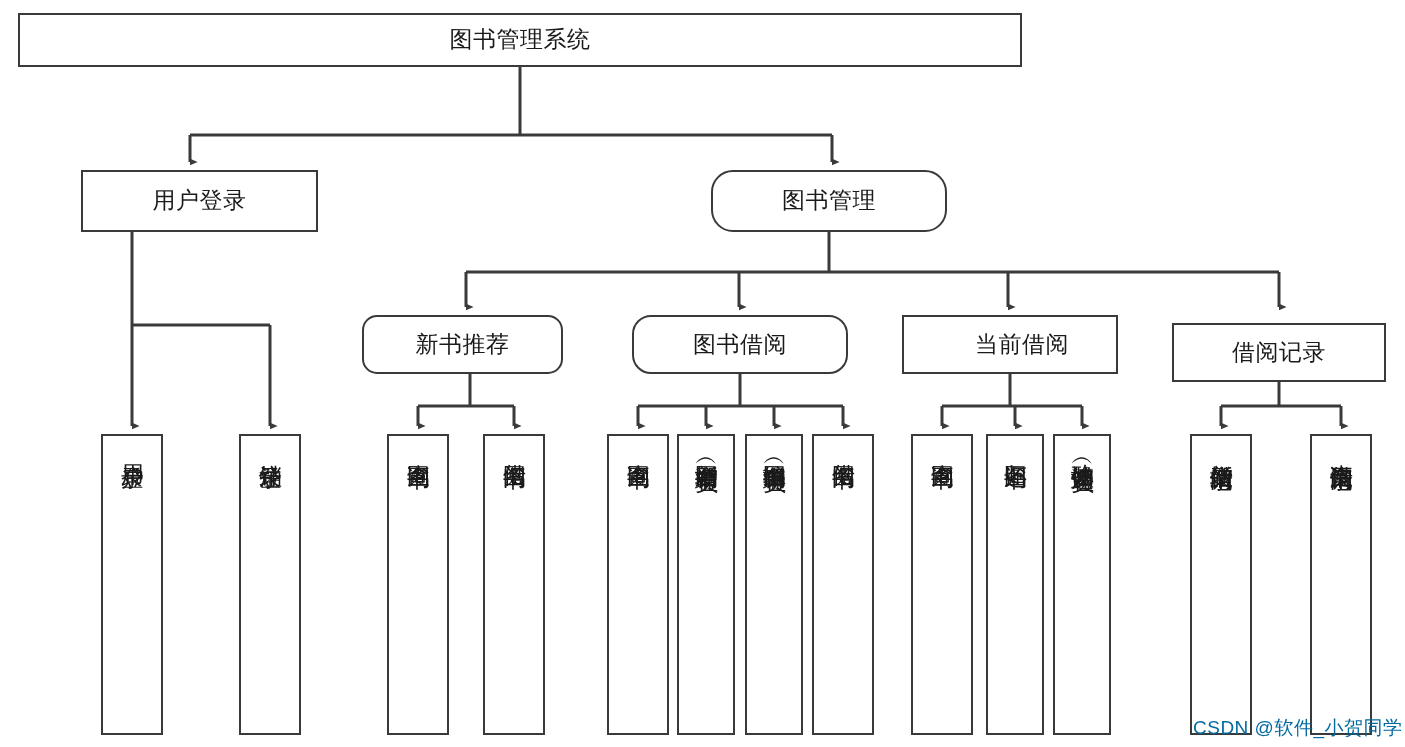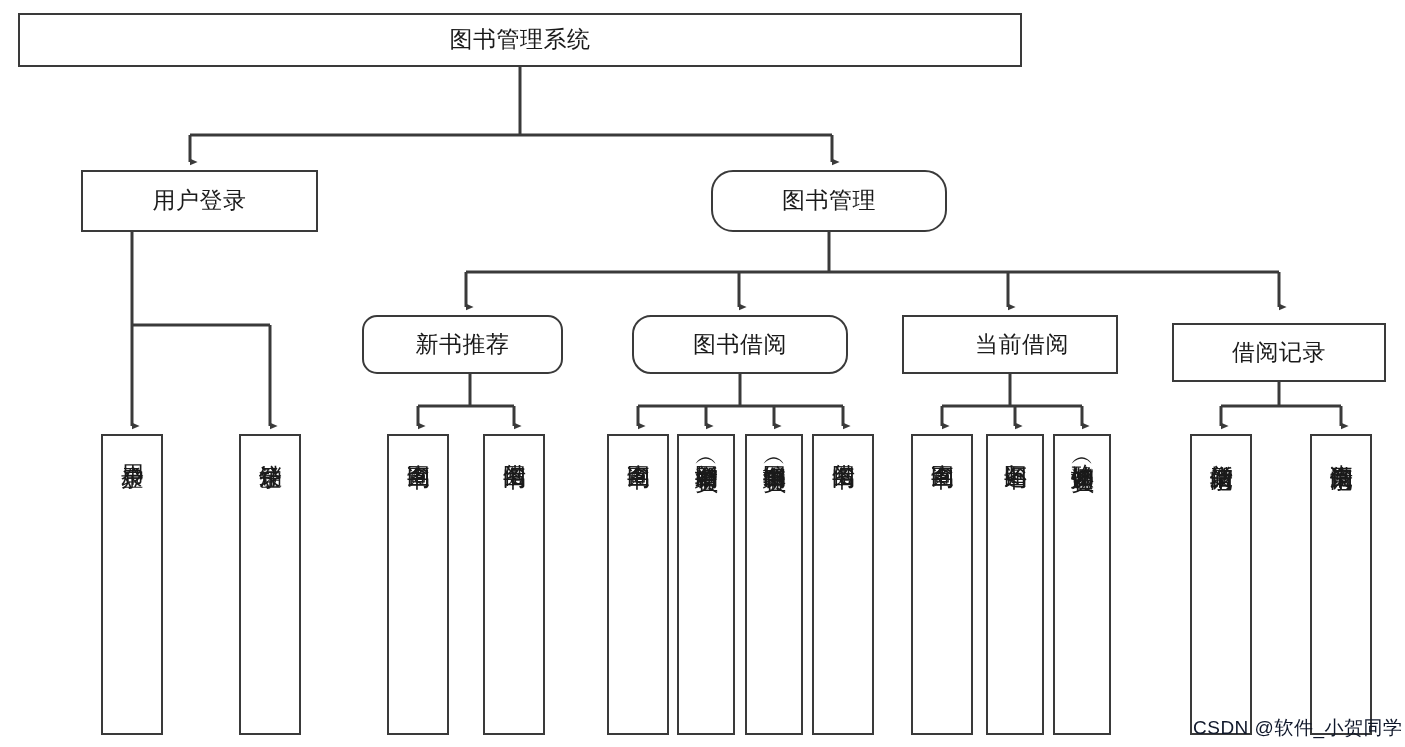--- a/index.html
+++ b/index.html
@@ -48,21 +48,21 @@
     letter-spacing: 1px;
     writing-mode: vertical-rl;
     text-orientation: upright;
     -webkit-writing-mode: vertical-rl;
     white-space: nowrap;
     display: block;
   }
   .watermark {
     position: absolute;
     font-size: 19px;
-    color: #0f172a;
+    color: #0369a1;
     white-space: nowrap;
     letter-spacing: 0.5px;
   }
 </style>
 </head>
 <body>
 
 <div id="canvas">
 
   <svg class="wires" viewBox="0 0 1405 747" xmlns="http://www.w3.org/2000/svg">

